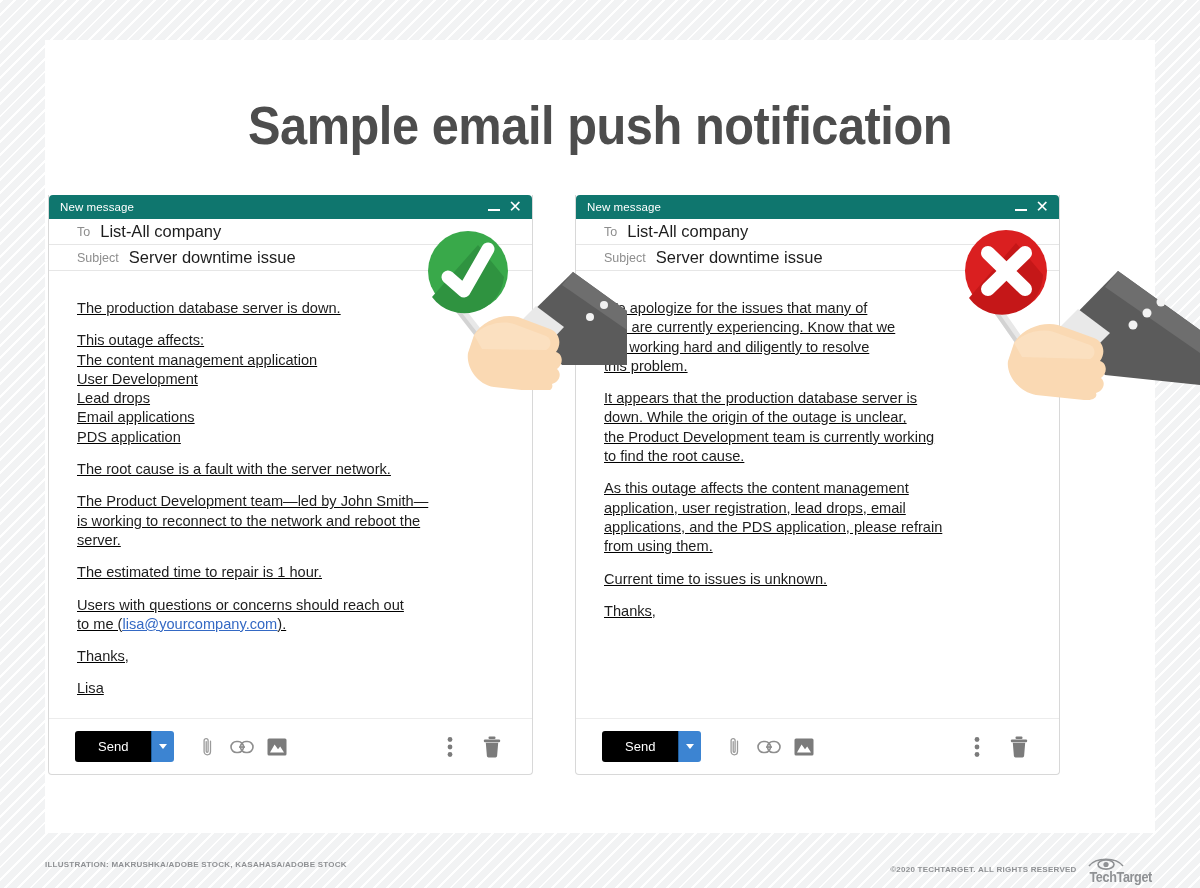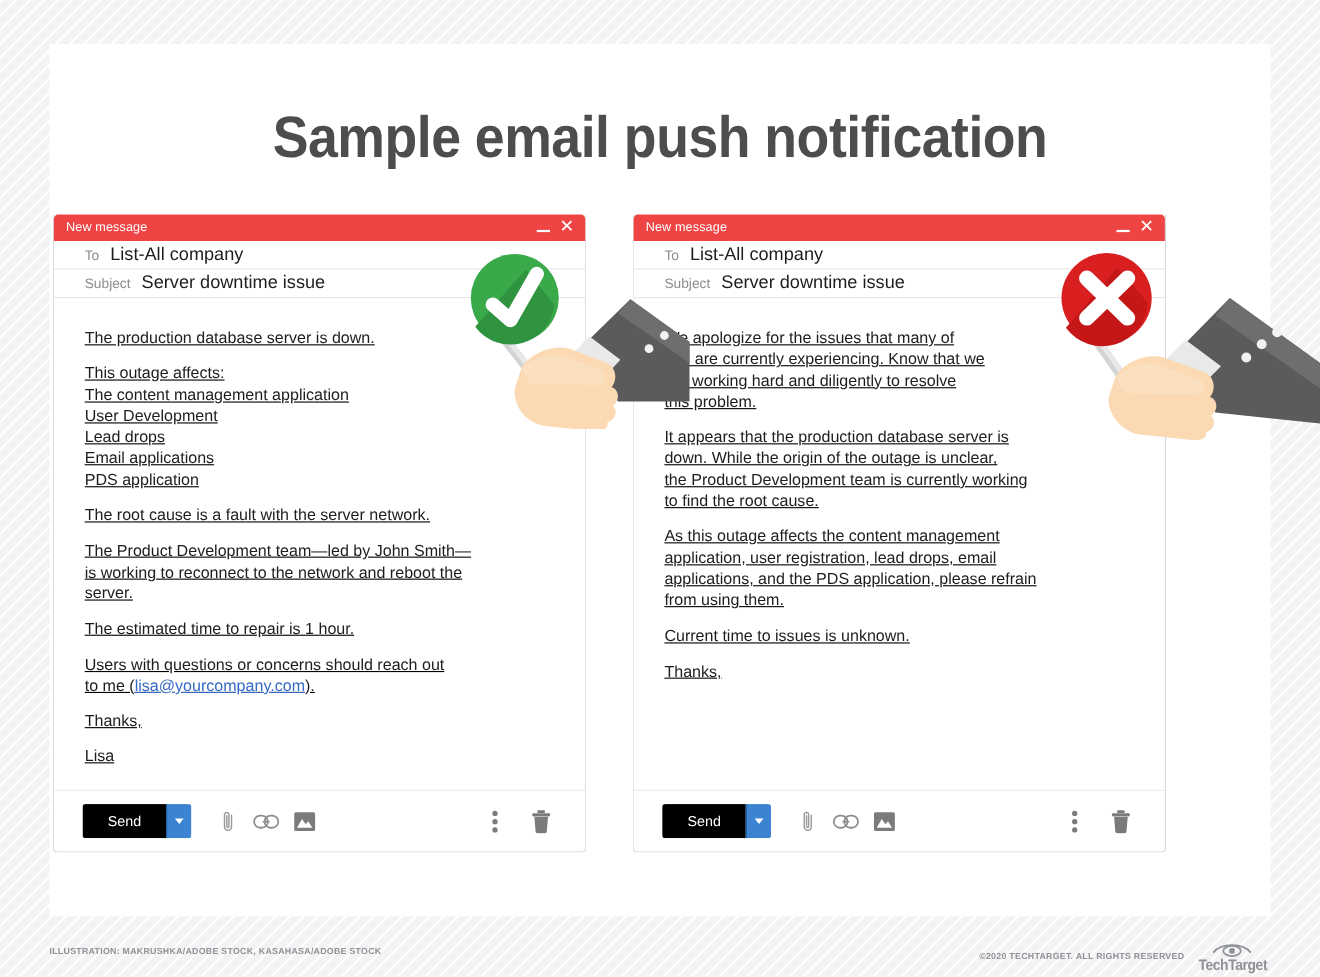--- a/index.html
+++ b/index.html
@@ -58,21 +58,21 @@
     border-top: none;
     border-radius: 0 0 4px 4px;
     display: flex;
     flex-direction: column;
   }
   .mail-window.left  { left: 48px; }
   .mail-window.right { left: 575px; }
 
   .titlebar {
     height: 24px;
-    background: #ef4444;
+    background: #0f766e;
     border-radius: 4px 4px 0 0;
     display: flex;
     align-items: center;
     padding: 0 10px 0 11px;
     flex: 0 0 auto;
     position: relative;
   }
   .titlebar-text {
     color: #ffffff;
     font-size: 11.5px;
@@ -219,21 +219,21 @@
   }
   .footer-copy {
     font-size: 8px;
     font-weight: bold;
     color: #8f9194;
     letter-spacing: 0.25px;
   }
   .tt-logo {
     display: flex;
     flex-direction: column;
-    align-items: center;
+    align-items: flex-start;
     line-height: 1;
   }
   .tt-word {
     font-size: 14px;
     font-weight: bold;
     color: #8f9194;
     letter-spacing: -0.4px;
     font-family: "Liberation Sans Narrow", "Liberation Sans", sans-serif;
     transform: scaleX(0.9);
   }

